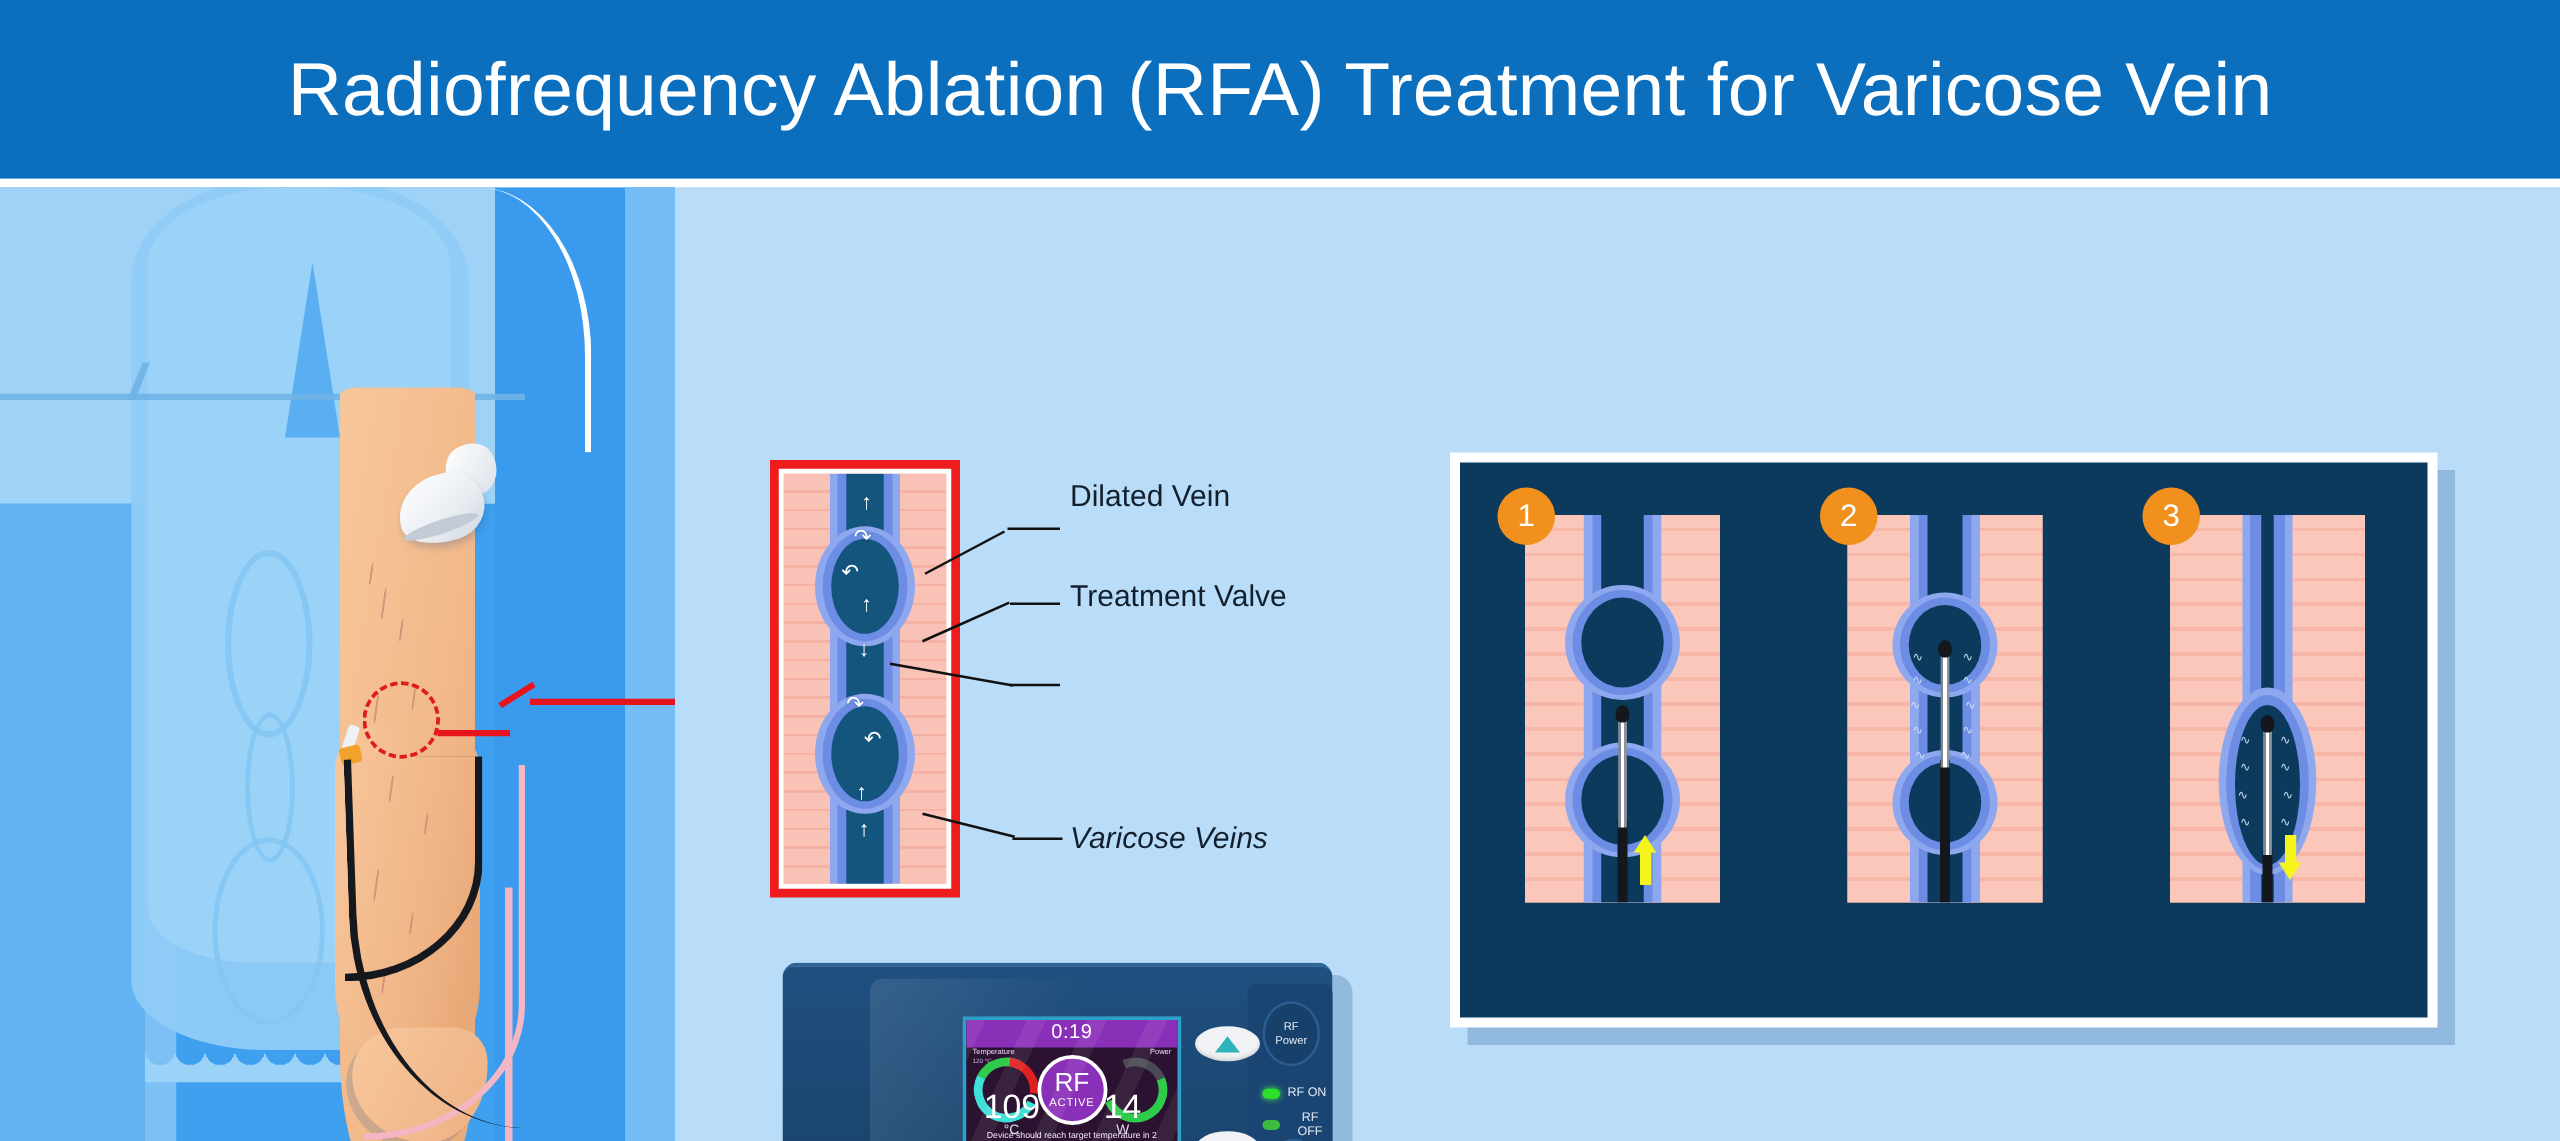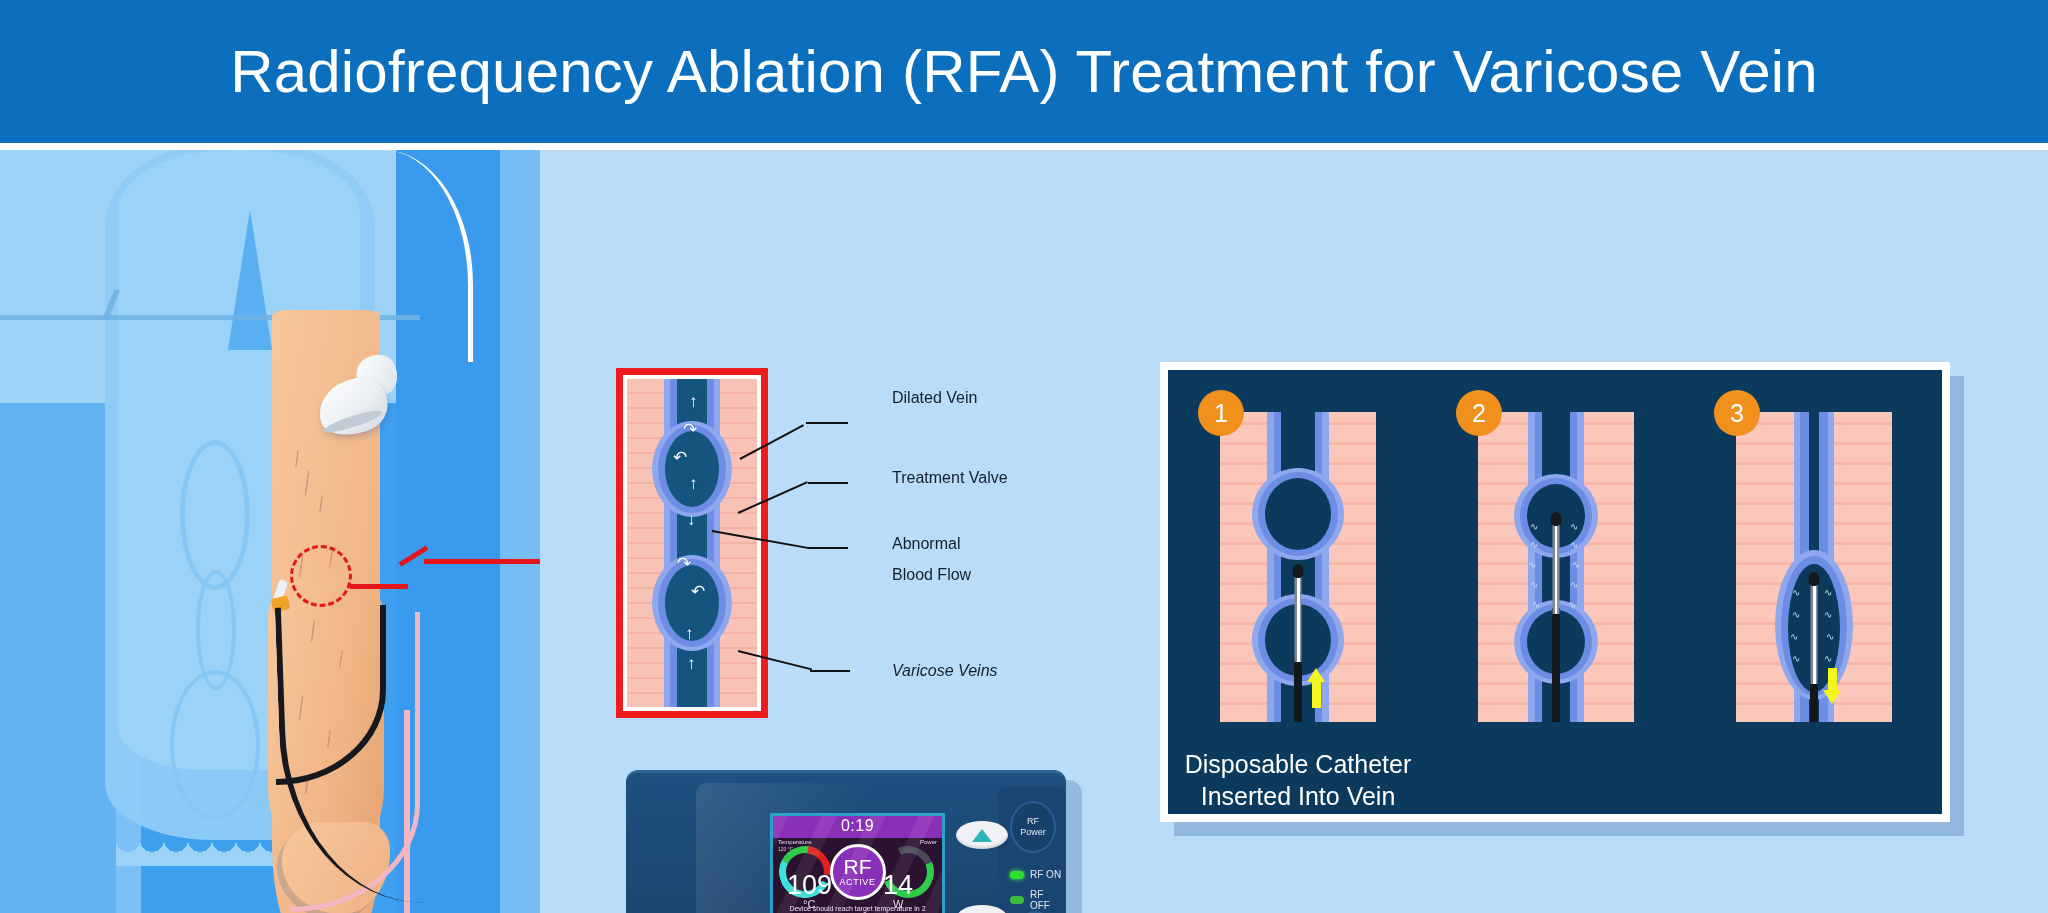--- a/index.html
+++ b/index.html
@@ -240,22 +240,22 @@
   .bulge.m { background: #6d8ce4; width: 68px; }
   .bulge.l { background: #14557e; width: 54px; }
   .flow-arrow {
     position: absolute; color: #ffffff; font-size: 17px; line-height: 1;
     text-shadow: 0 0 2px rgba(20,85,126,.6);
   }
 
   
   .leader { position: absolute; background: #111; height: 2px; transform-origin: left center; }
   .lbl {
-    position: absolute; color: #12202e; font-size: 16px; line-height: 31px;
-    white-space: pre-line; font-family: "Liberation Sans", sans-serif; margin-left: 36px;
+    position: absolute; color: #12202e; font-size: 24px; line-height: 31px;
+    white-space: pre-line; font-family: "Liberation Sans", sans-serif;
   }
 
   
   .generator { position: absolute; left: 612px; top: 612px; width: 470px; height: 240px; }
   .gen-shadow {
     position: absolute; left: 18px; top: 18px; width: 452px; height: 208px;
     background: rgba(42,96,150,.28); border-radius: 14px;
   }
   .gen-body {
     position: absolute; left: 14px; top: 8px; width: 440px; height: 190px;
@@ -335,21 +335,21 @@
   }
   .tri { width:0; height:0; border-left:10px solid transparent; border-right:10px solid transparent; }
   .tri.up   { border-bottom:13px solid #2eb3b8; }
   .tri.down { border-top:13px solid #2eb3b8; }
   .rfpower-btn {
     position:absolute; left:384px; top:28px; width:46px; height:52px;
     background:#17406b; border:2px solid #2a5d92; border-radius:50%;
     display:flex; flex-direction:column; align-items:center; justify-content:center;
     color:#dfe8f2; font-size:9px; line-height:11px; text-align:center;
   }
-  .led-row { position:absolute; display:flex; align-items:center; gap:6px; }
+  .led-row { position:absolute; display:flex; align-items:center; gap:6px;text-align:center; }
   .led { width:14px; height:8px; border-radius:4px; }
   .led.on  { background:#2ee02e; box-shadow:0 0 5px #49f449; }
   .led.off { background:#3dbb3d; }
   .led-txt { color:#e0e9f2; font-size:10px; }
   .jack {
     position:absolute; left:392px; top:138px; width:34px; height:34px;
     background:#0f2c4a; border:3px solid #2a5d92; border-radius:50%;
   }
 
   
@@ -506,22 +506,20 @@
   <div class="leader" style="left:808px; top:332px; width:40px;"></div>
 
   <div class="leader" style="left:712px; top:380px; width:100px; transform:rotate(10deg);"></div>
   <div class="leader" style="left:808px; top:397px; width:40px;"></div>
 
   <div class="leader" style="left:738px; top:500px; width:76px; transform:rotate(14deg);"></div>
   <div class="leader" style="left:810px; top:520px; width:40px;"></div>
 
   <div class="lbl" style="left:856px; top:232px;">Dilated Vein</div>
   <div class="lbl" style="left:856px; top:312px;">Treatment Valve</div>
-  <div class="lbl" style="left:856px; top:378px;">Abnormal
-Blood Flow</div>
   <div class="lbl" style="left:856px; top:505px;font-style:italic;">Varicose Veins</div>
 
   <div class="generator">
     <div class="gen-shadow"></div>
 
     <div class="gen-body">
       <div class="gen-gloss"></div>
       <div class="gen-right-panel"></div>
 
       <div class="screen">
@@ -598,22 +596,20 @@
           <div class="sv-outer" style="top:182px; width:92px; height:92px; border-radius:50%;"></div>
           <div class="sv-mid" style="top:186px; width:80px; height:84px; border-radius:50%;"></div>
           <div class="sv-lum" style="top:192px; width:66px; height:72px; border-radius:50%;"></div>
           <div class="cath-black" style="top:244px; height:66px;"></div>
           <div class="cath-shaft" style="top:160px; height:90px;"></div>
           <div class="cath-tip" style="top:152px;"></div>
           <div class="yarrow-body" style="left:92px; top:268px; height:28px;"></div>
           <div class="yarrow-head" style="left:87px; top:256px; border-bottom:14px solid #f5f51c;"></div>
         </div>
         <div class="step-badge">1</div>
-        <div class="step-caption">Disposable Catheter
-Inserted Into Vein</div>
       </div>
 
       <div class="step" style="left:288px;">
         <div class="step-img">
           <div class="sv-outer" style="top:0; width:56px; height:310px;"></div>
           <div class="sv-mid" style="top:0; width:42px; height:310px;"></div>
           <div class="sv-lum" style="top:0; width:28px; height:310px;"></div>
           <div class="sv-outer" style="top:62px;  width:84px; height:84px; border-radius:50%;"></div>
           <div class="sv-mid" style="top:66px;  width:72px; height:76px; border-radius:50%;"></div>
           <div class="sv-lum" style="top:72px;  width:58px; height:64px; border-radius:50%;"></div>

